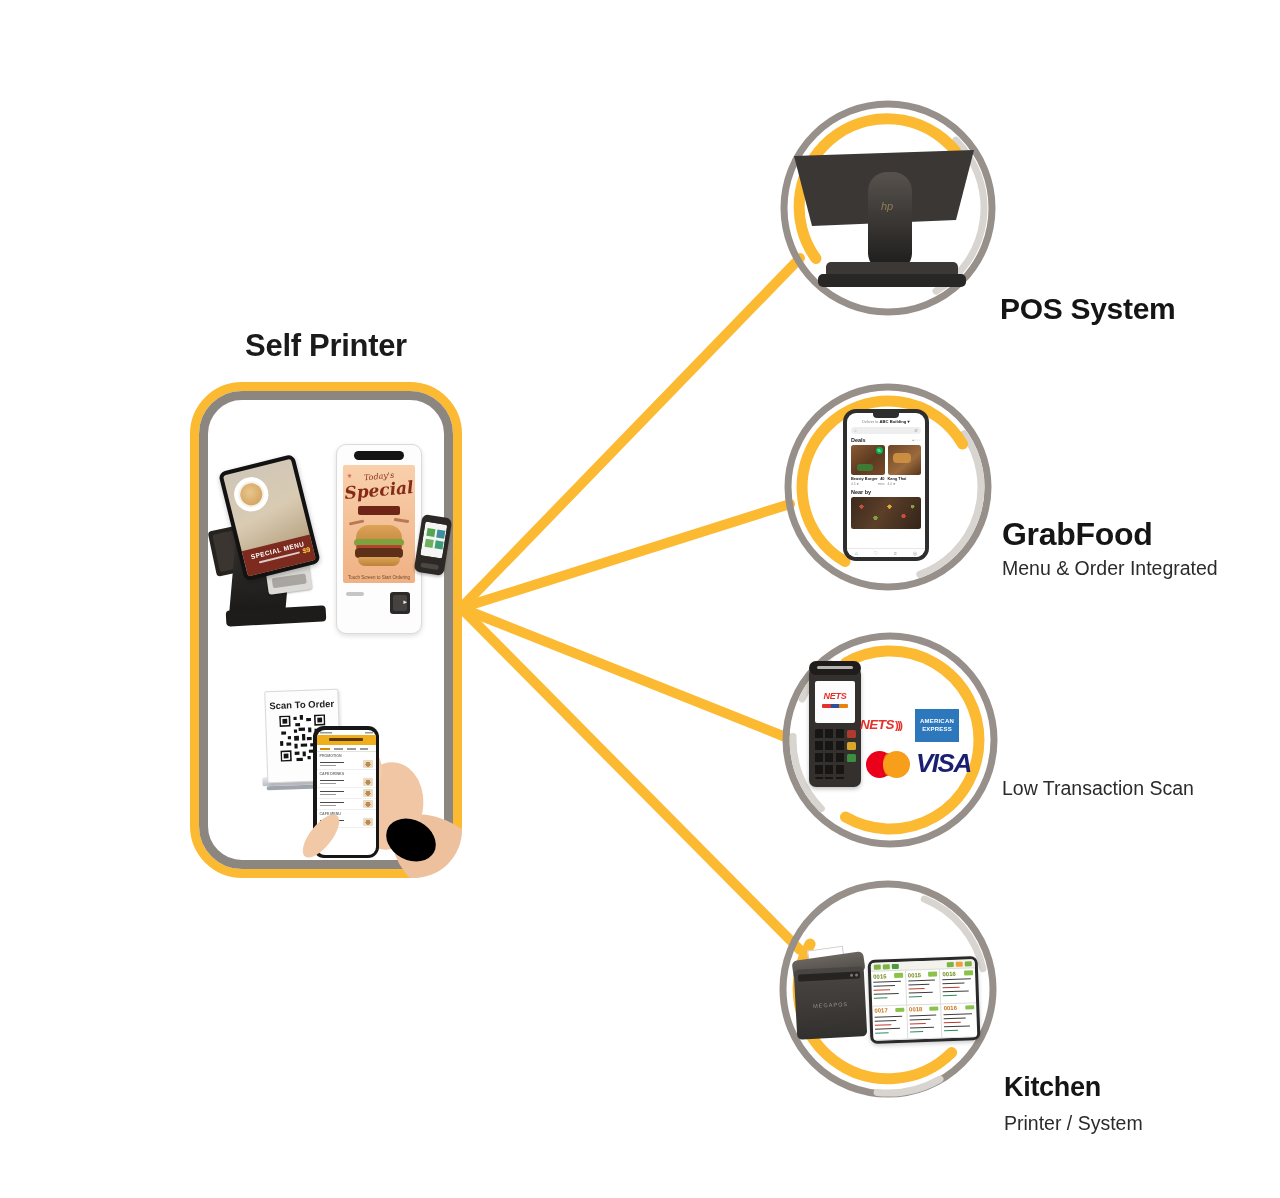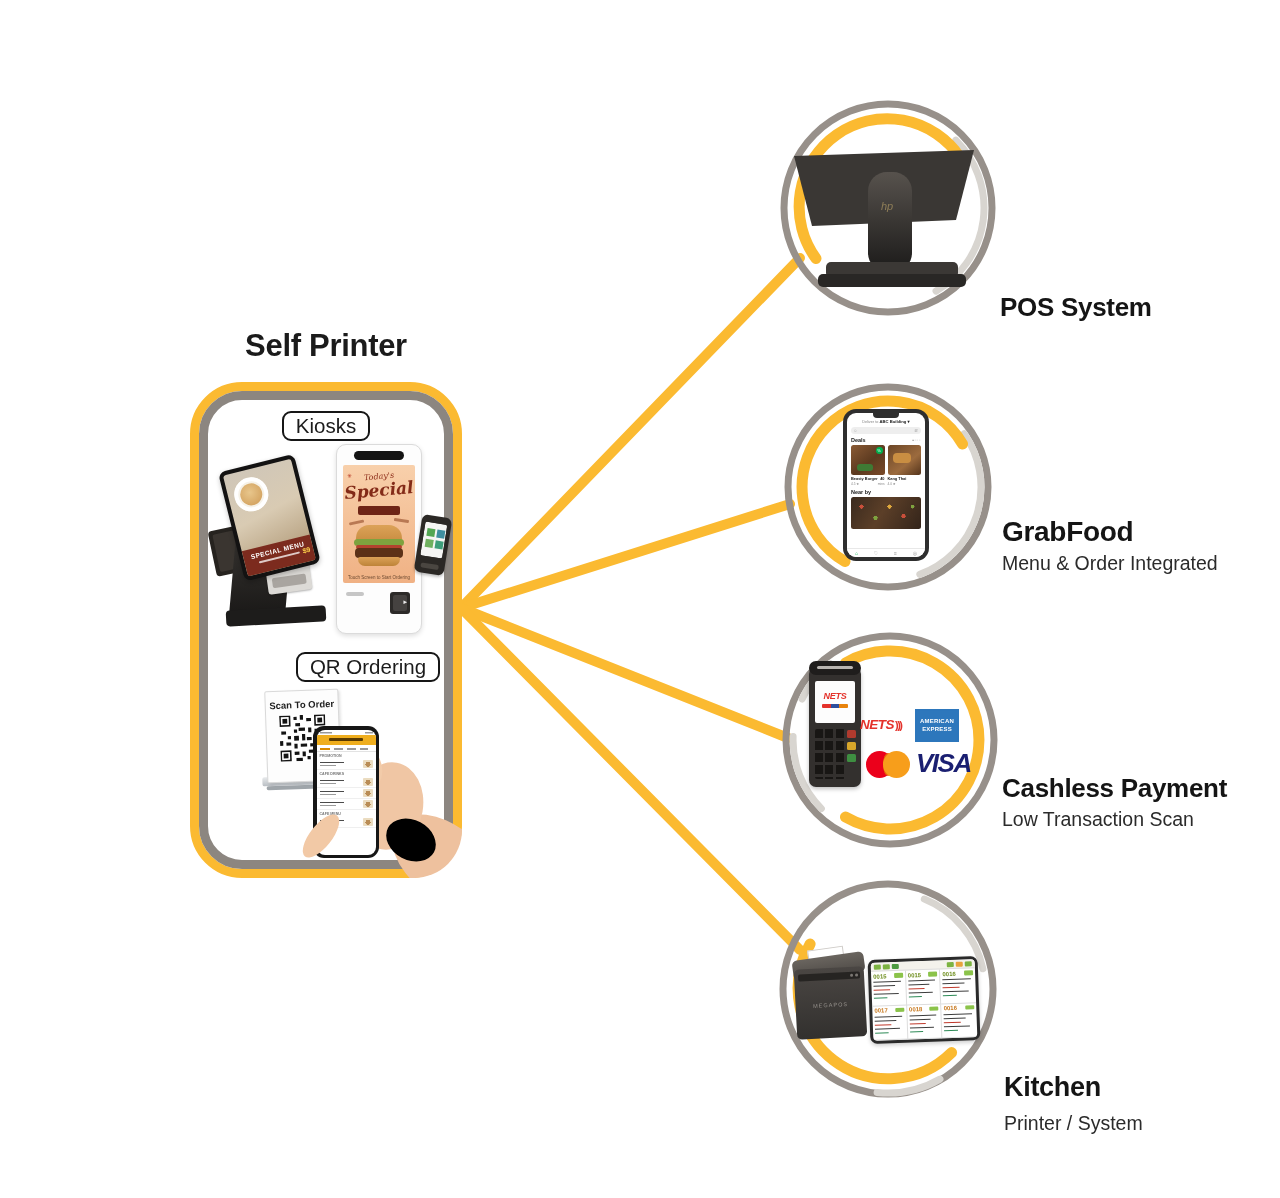--- a/index.html
+++ b/index.html
@@ -180,22 +180,22 @@
   .tk-h i{width:9px;height:4.5px;background:#8BC34A;border-radius:1px;display:block}
   .tk-b{margin-top:1.5px;height:22px;
     background-image:linear-gradient(#3C3C3C,#3C3C3C),linear-gradient(#3C3C3C,#3C3C3C),linear-gradient(#C0392B,#C0392B),linear-gradient(#3C3C3C,#3C3C3C),linear-gradient(#2E8B57,#2E8B57);
     background-size:92% 1.3px,72% 1.3px,55% 1.3px,84% 1.3px,45% 1.3px;
     background-position:0 1px,0 5px,0 9px,0 13px,0 17px;background-repeat:no-repeat}
 
   
   .nl{z-index:2}
   .nl b{display:block;font-weight:800;letter-spacing:-.3px;color:#151515}
   .nl span{display:block;font-size:19.5px;color:#2B2B2B;margin-top:4px}
-  .nl.pos{left:1000px;top:292px}.nl.pos b{font-size:26px}
-  .nl.grab{left:1002px;top:516px}.nl.grab b{font-size:28px}
+  .nl.pos{left:1000px;top:292px}.nl.pos b{font-size:30px}
+  .nl.grab{left:1002px;top:516px}.nl.grab b{font-size:32px}
   .nl.cash{left:1002px;top:773px}.nl.cash b{font-size:26px}
   .nl.kit{left:1004px;top:1072px}.nl.kit b{font-size:27px}.nl.kit span{margin-top:9px}
 </style>
 </head>
 <body>
 
 <svg class="overlay" width="1280" height="1198" viewBox="0 0 1280 1198">
   <defs>
     <linearGradient id="gneck" x1="0" y1="0" x2="0" y2="1">
       <stop offset="0" stop-color="#57524D"></stop>
@@ -243,23 +243,20 @@
     <rect x="826" y="262" width="132" height="16" rx="5" fill="#3B3835"></rect>
     <rect x="818" y="274" width="148" height="13" rx="5" fill="#292725"></rect>
   </g>
 </svg>
 
 <div class="abs so-title">Self Printer</div>
 
 <div class="abs so-box">
   <div class="so-inner"></div>
 
-  <div class="chip-row" style="top:20px">
-    <span class="chip">Kiosks</span>
-  </div>
 
   <div class="lk">
     <div class="cdisp">
         <i></i>
       </div>
     <div class="ped"></div>
     <div class="base"></div>
     <div class="prnmod">
         <i></i>
         <u></u>
@@ -301,23 +298,20 @@
     <div class="reader">
         <i></i>
         <s>▸</s>
       </div>
     <div class="sideterm">
       <div class="ts"></div>
       <div class="tb"></div>
     </div>
   </div>
 
-  <div class="chip-row" style="top:261px;transform:translateX(42px)">
-    <span class="chip">QR Ordering</span>
-  </div>
 </div>
 
 <div class="abs so-clip">
   <div class="tent">
     <div class="tb1"></div>
     <div class="tb2"></div>
     <div class="card">
       <div class="tt">Scan To Order</div>
       <svg class="qr" width="46" height="46" viewBox="0 0 29 29">
         <rect x="0" y="0" width="29" height="29" fill="#fff"></rect>
@@ -556,19 +550,18 @@
 </div>
 
 <div class="abs nl pos">
   <b>POS System</b>
 </div>
 <div class="abs nl grab">
   <b>GrabFood</b>
   <span>Menu &amp; Order Integrated</span>
 </div>
 <div class="abs nl cash">
-  <b>Cashless Payment</b>
   <span>Low Transaction Scan</span>
 </div>
 <div class="abs nl kit">
   <b>Kitchen</b>
   <span>Printer / System</span>
 </div>
 
 </body></html>

